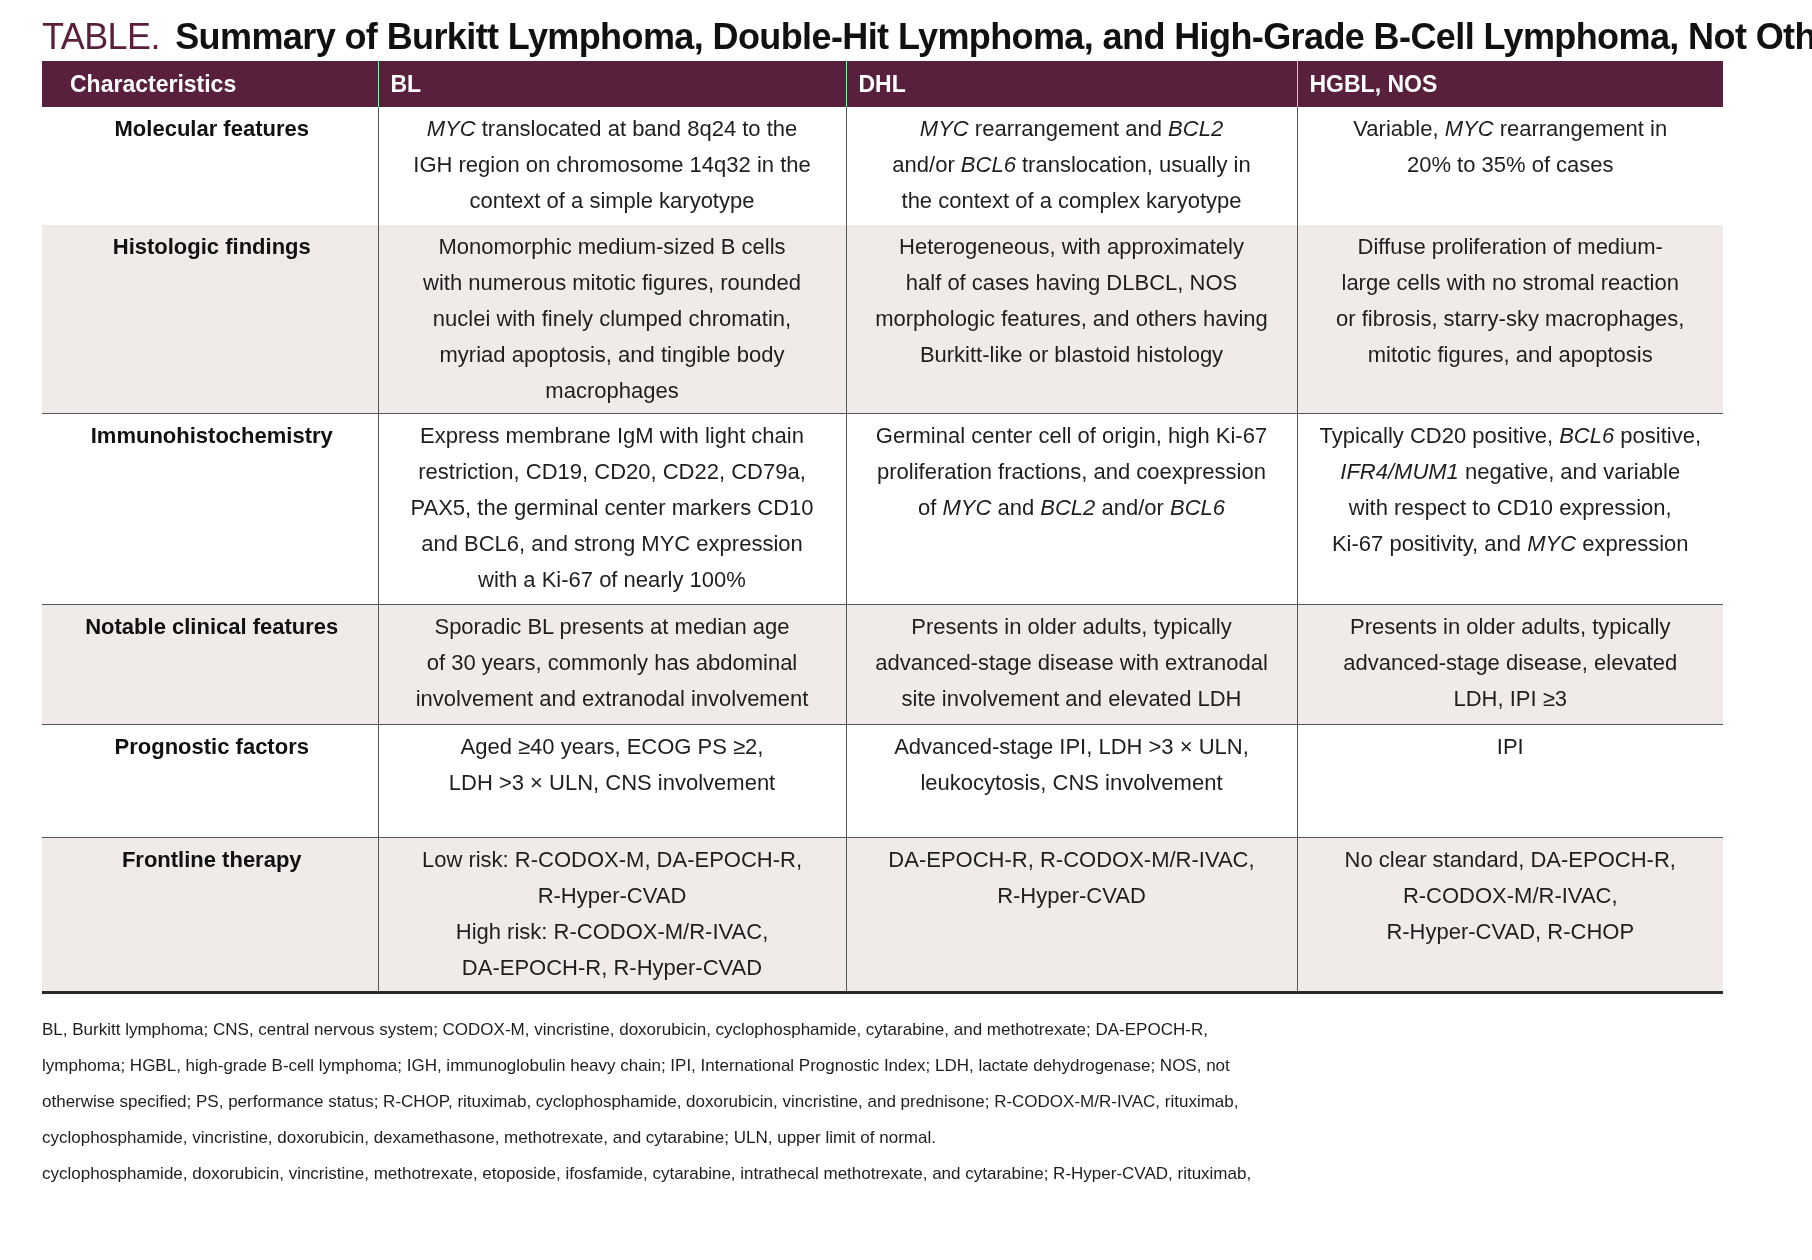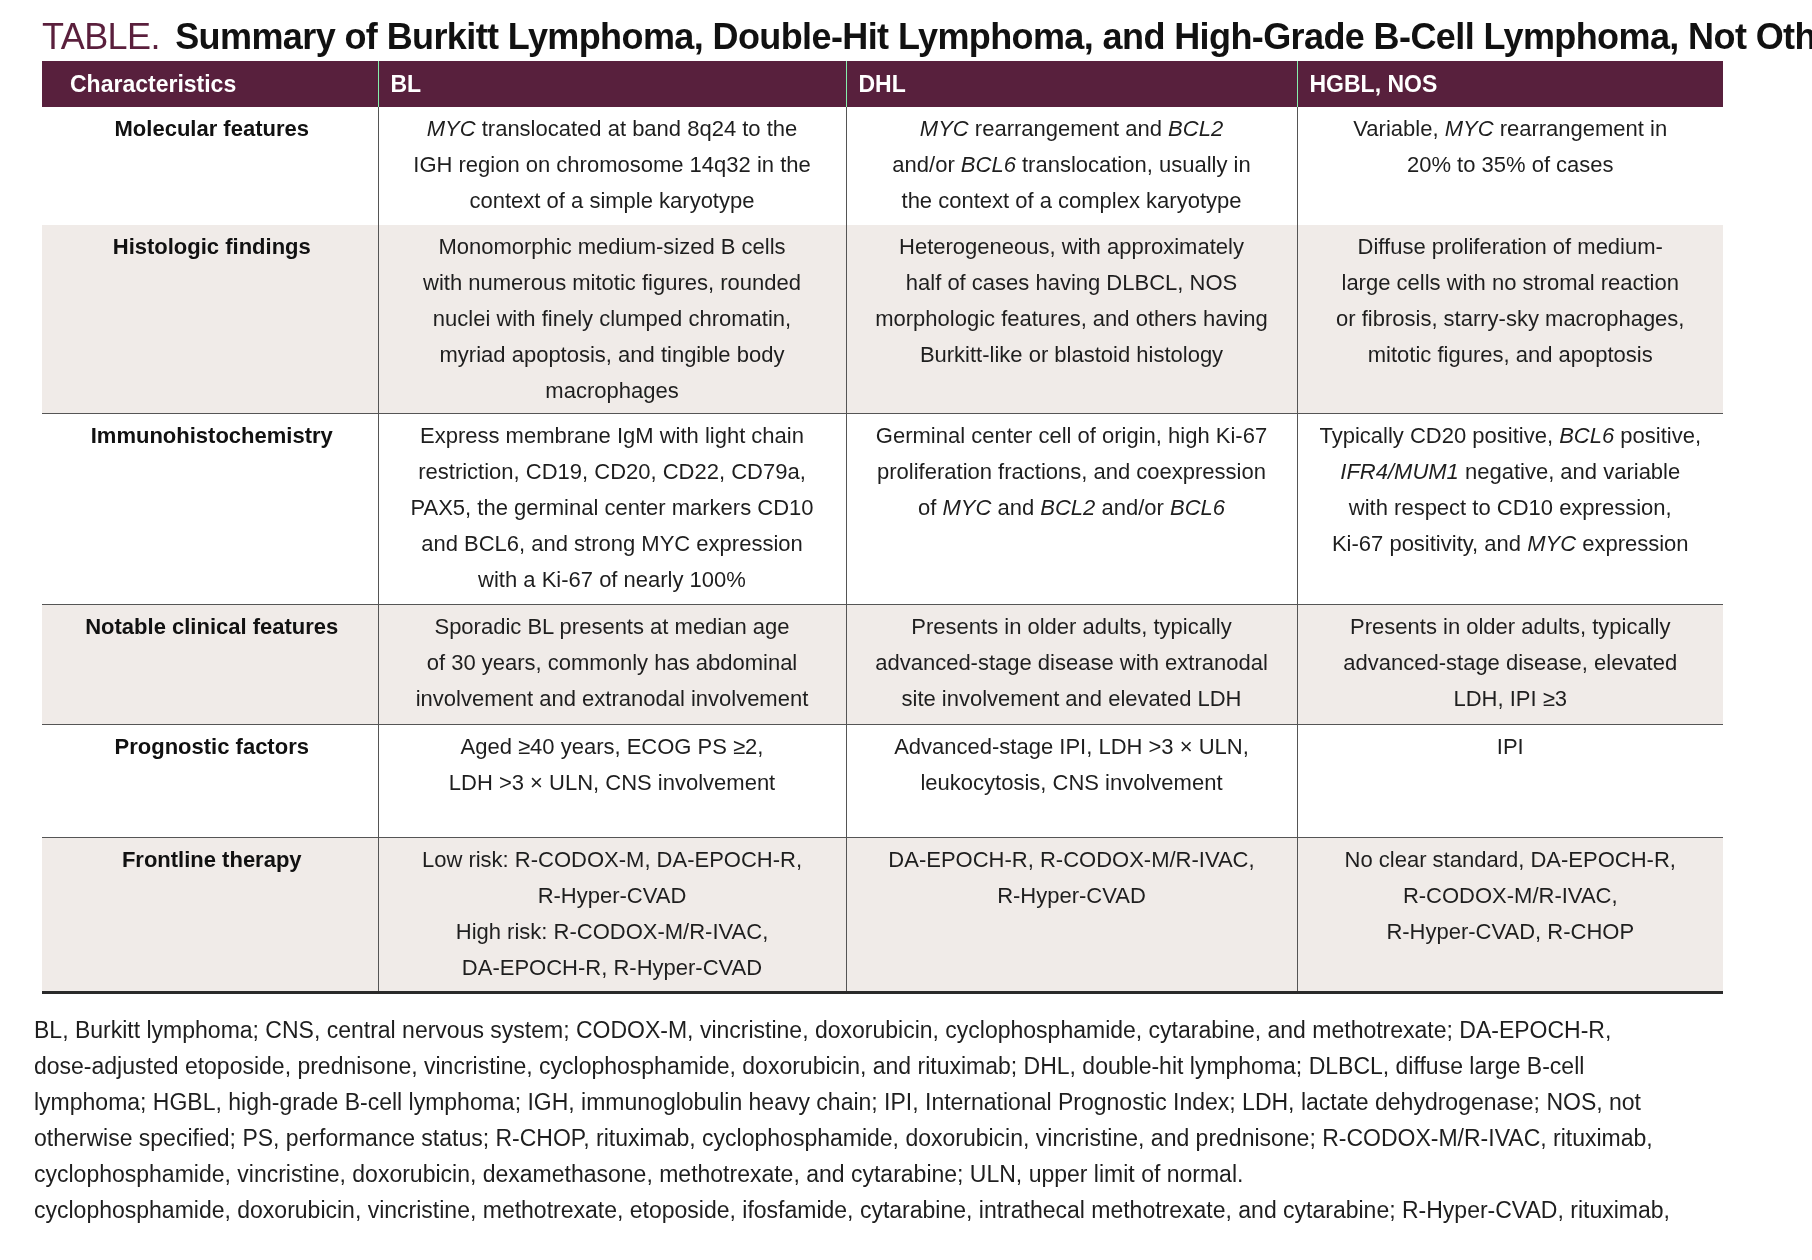--- a/index.html
+++ b/index.html
@@ -40,22 +40,22 @@
     tbody tr.shade td { background: #f0ebe8; }
     tbody tr.r0 td { border-top: none; height: 114px; }
     tbody tr.r1 td { border-top: none; height: 184px; }
     tbody tr.r2 td { height: 186px; }
     tbody tr.r3 td { height: 115px; }
     tbody tr.r4 td { height: 108px; }
     tbody tr.r5 td { height: 149px; border-bottom: 3px solid #2a2a2a; }
     .line { display: block; }
     i { }
     .footnote {
-      position: absolute; left: 34px; top: 1012px; width: 1720px;
-      font-size: 23px; line-height: 36px; color: #1e1e1e;
+      position: absolute; left: 42px; top: 1012px; width: 1720px;
+      font-size: 17px; line-height: 36px; color: #1e1e1e;
     }
   </style>
 </head>
 <body>
 
 <div class="title">
   <span class="label">TABLE.</span>
   <span class="text">Summary of Burkitt Lymphoma, Double-Hit Lymphoma, and High-Grade B-Cell Lymphoma, Not Otherwise Specified</span>
 </div>
 
@@ -183,18 +183,17 @@
           <span class="line">No clear standard, DA-EPOCH-R,</span>
           <span class="line">R-CODOX-M/R-IVAC,</span>
           <span class="line">R-Hyper-CVAD, R-CHOP</span>
         </td>
       </tr>
     </tbody>
 </table>
 
 <div class="footnote" id="footnote">
     <span class="line">BL, Burkitt lymphoma; CNS, central nervous system; CODOX-M, vincristine, doxorubicin, cyclophosphamide, cytarabine, and methotrexate; DA-EPOCH-R,</span>
-    <span class="line">dose-adjusted etoposide, prednisone, vincristine, cyclophosphamide, doxorubicin, and rituximab; DHL, double-hit lymphoma; DLBCL, diffuse large B-cell</span>
     <span class="line">lymphoma; HGBL, high-grade B-cell lymphoma; IGH, immunoglobulin heavy chain; IPI, International Prognostic Index; LDH, lactate dehydrogenase; NOS, not</span>
     <span class="line">otherwise specified; PS, performance status; R-CHOP, rituximab, cyclophosphamide, doxorubicin, vincristine, and prednisone; R-CODOX-M/R-IVAC, rituximab,</span>
     <span class="line">cyclophosphamide, vincristine, doxorubicin, dexamethasone, methotrexate, and cytarabine; ULN, upper limit of normal.</span>
     <span class="line">cyclophosphamide, doxorubicin, vincristine, methotrexate, etoposide, ifosfamide, cytarabine, intrathecal methotrexate, and cytarabine; R-Hyper-CVAD, rituximab,</span>
   </div>
 
 </body></html>

